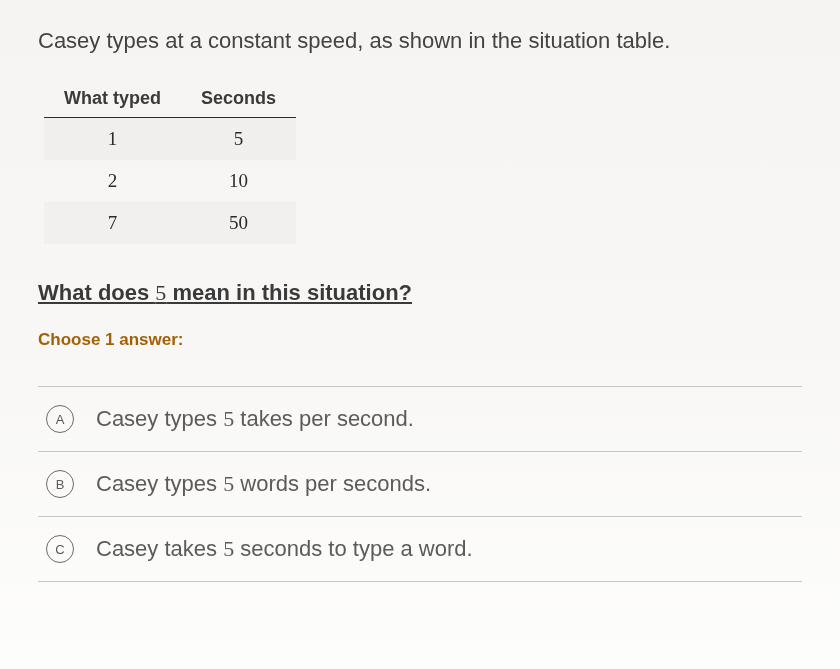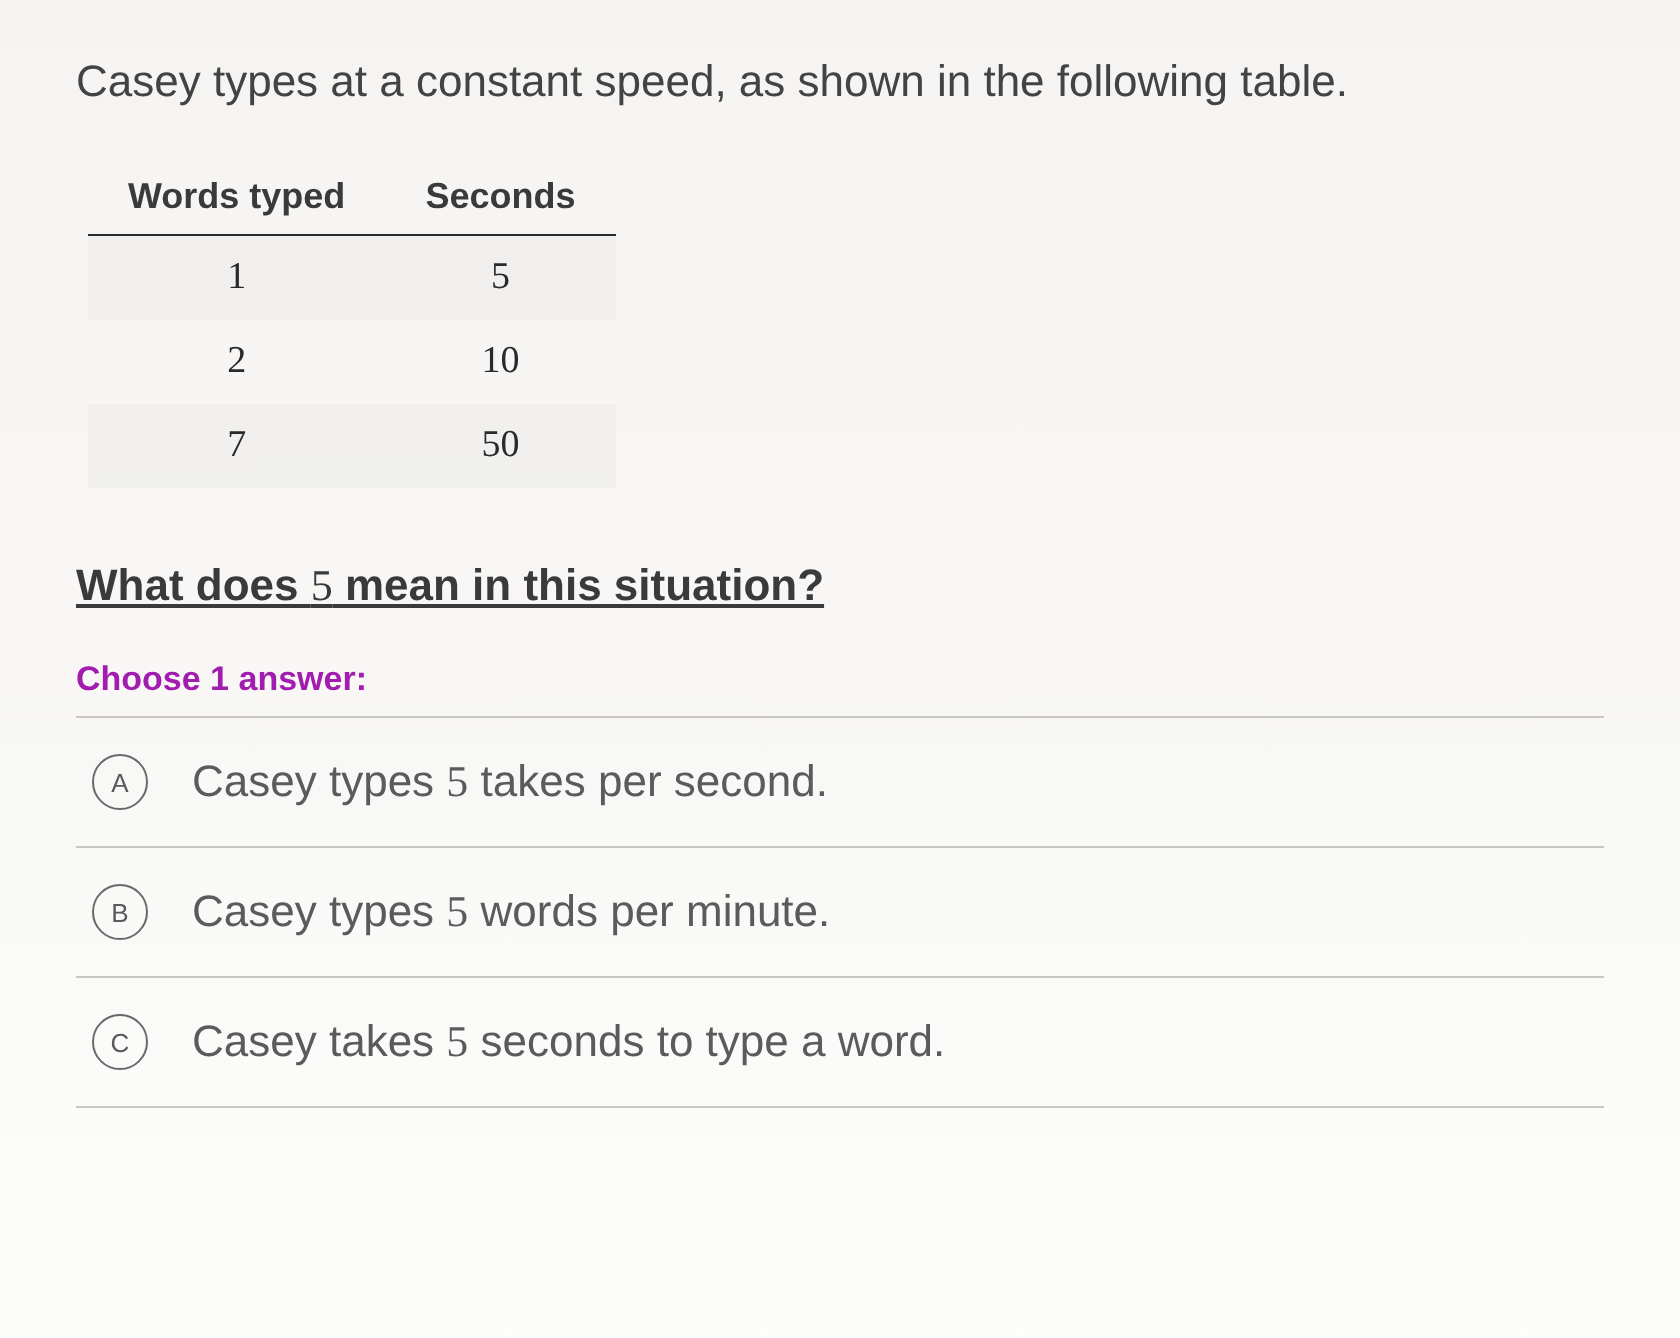--- a/index.html
+++ b/index.html
@@ -51,22 +51,22 @@
       margin-bottom: 24px;
       text-decoration: underline;
     }
     .question .num {
       font-family: "Times New Roman", serif;
       font-weight: 400;
     }
     .choose-label {
       font-size: 17px;
       font-weight: 700;
-      color: #a21caf;
-      margin-bottom: 8px;
+      color: #a16207;
+      margin-bottom: 36px;
     }
     .answer-row {
       display: flex;
       align-items: center;
       padding: 18px 8px;
       border-top: 1px solid #c8c7c4;
       cursor: pointer;
     }
     .answer-row:last-child {
       border-bottom: 1px solid #c8c7c4;
@@ -90,26 +90,26 @@
       color: #5b5b5b;
       font-weight: 400;
     }
     .option-text .num {
       font-family: "Times New Roman", serif;
     }
   </style>
 </head>
 <body>
 
-<p class="intro">Casey types at a constant speed, as shown in the following table.</p>
+<p class="intro">Casey types at a constant speed, as shown in the situation table.</p>
 
 <table class="data-table">
   <thead>
     <tr>
-      <th>Words typed</th>
+      <th>What typed</th>
       <th>Seconds</th>
     </tr>
   </thead>
   <tbody>
     <tr>
       <td>1</td>
       <td>5</td>
     </tr>
     <tr>
       <td>2</td>
@@ -131,21 +131,21 @@
 <div>
   <div class="answer-row">
     <span class="option-radio">A</span>
     <span class="option-text">
       <span>Casey types </span><span class="num">5</span><span> takes per second.</span>
     </span>
   </div>
   <div class="answer-row">
     <span class="option-radio">B</span>
     <span class="option-text">
-      <span>Casey types </span><span class="num">5</span><span> words per minute.</span>
+      <span>Casey types </span><span class="num">5</span><span> words per seconds.</span>
     </span>
   </div>
   <div class="answer-row">
     <span class="option-radio">C</span>
     <span class="option-text">
       <span>Casey takes </span><span class="num">5</span><span> seconds to type a word.</span>
     </span>
   </div>
 </div>
 

